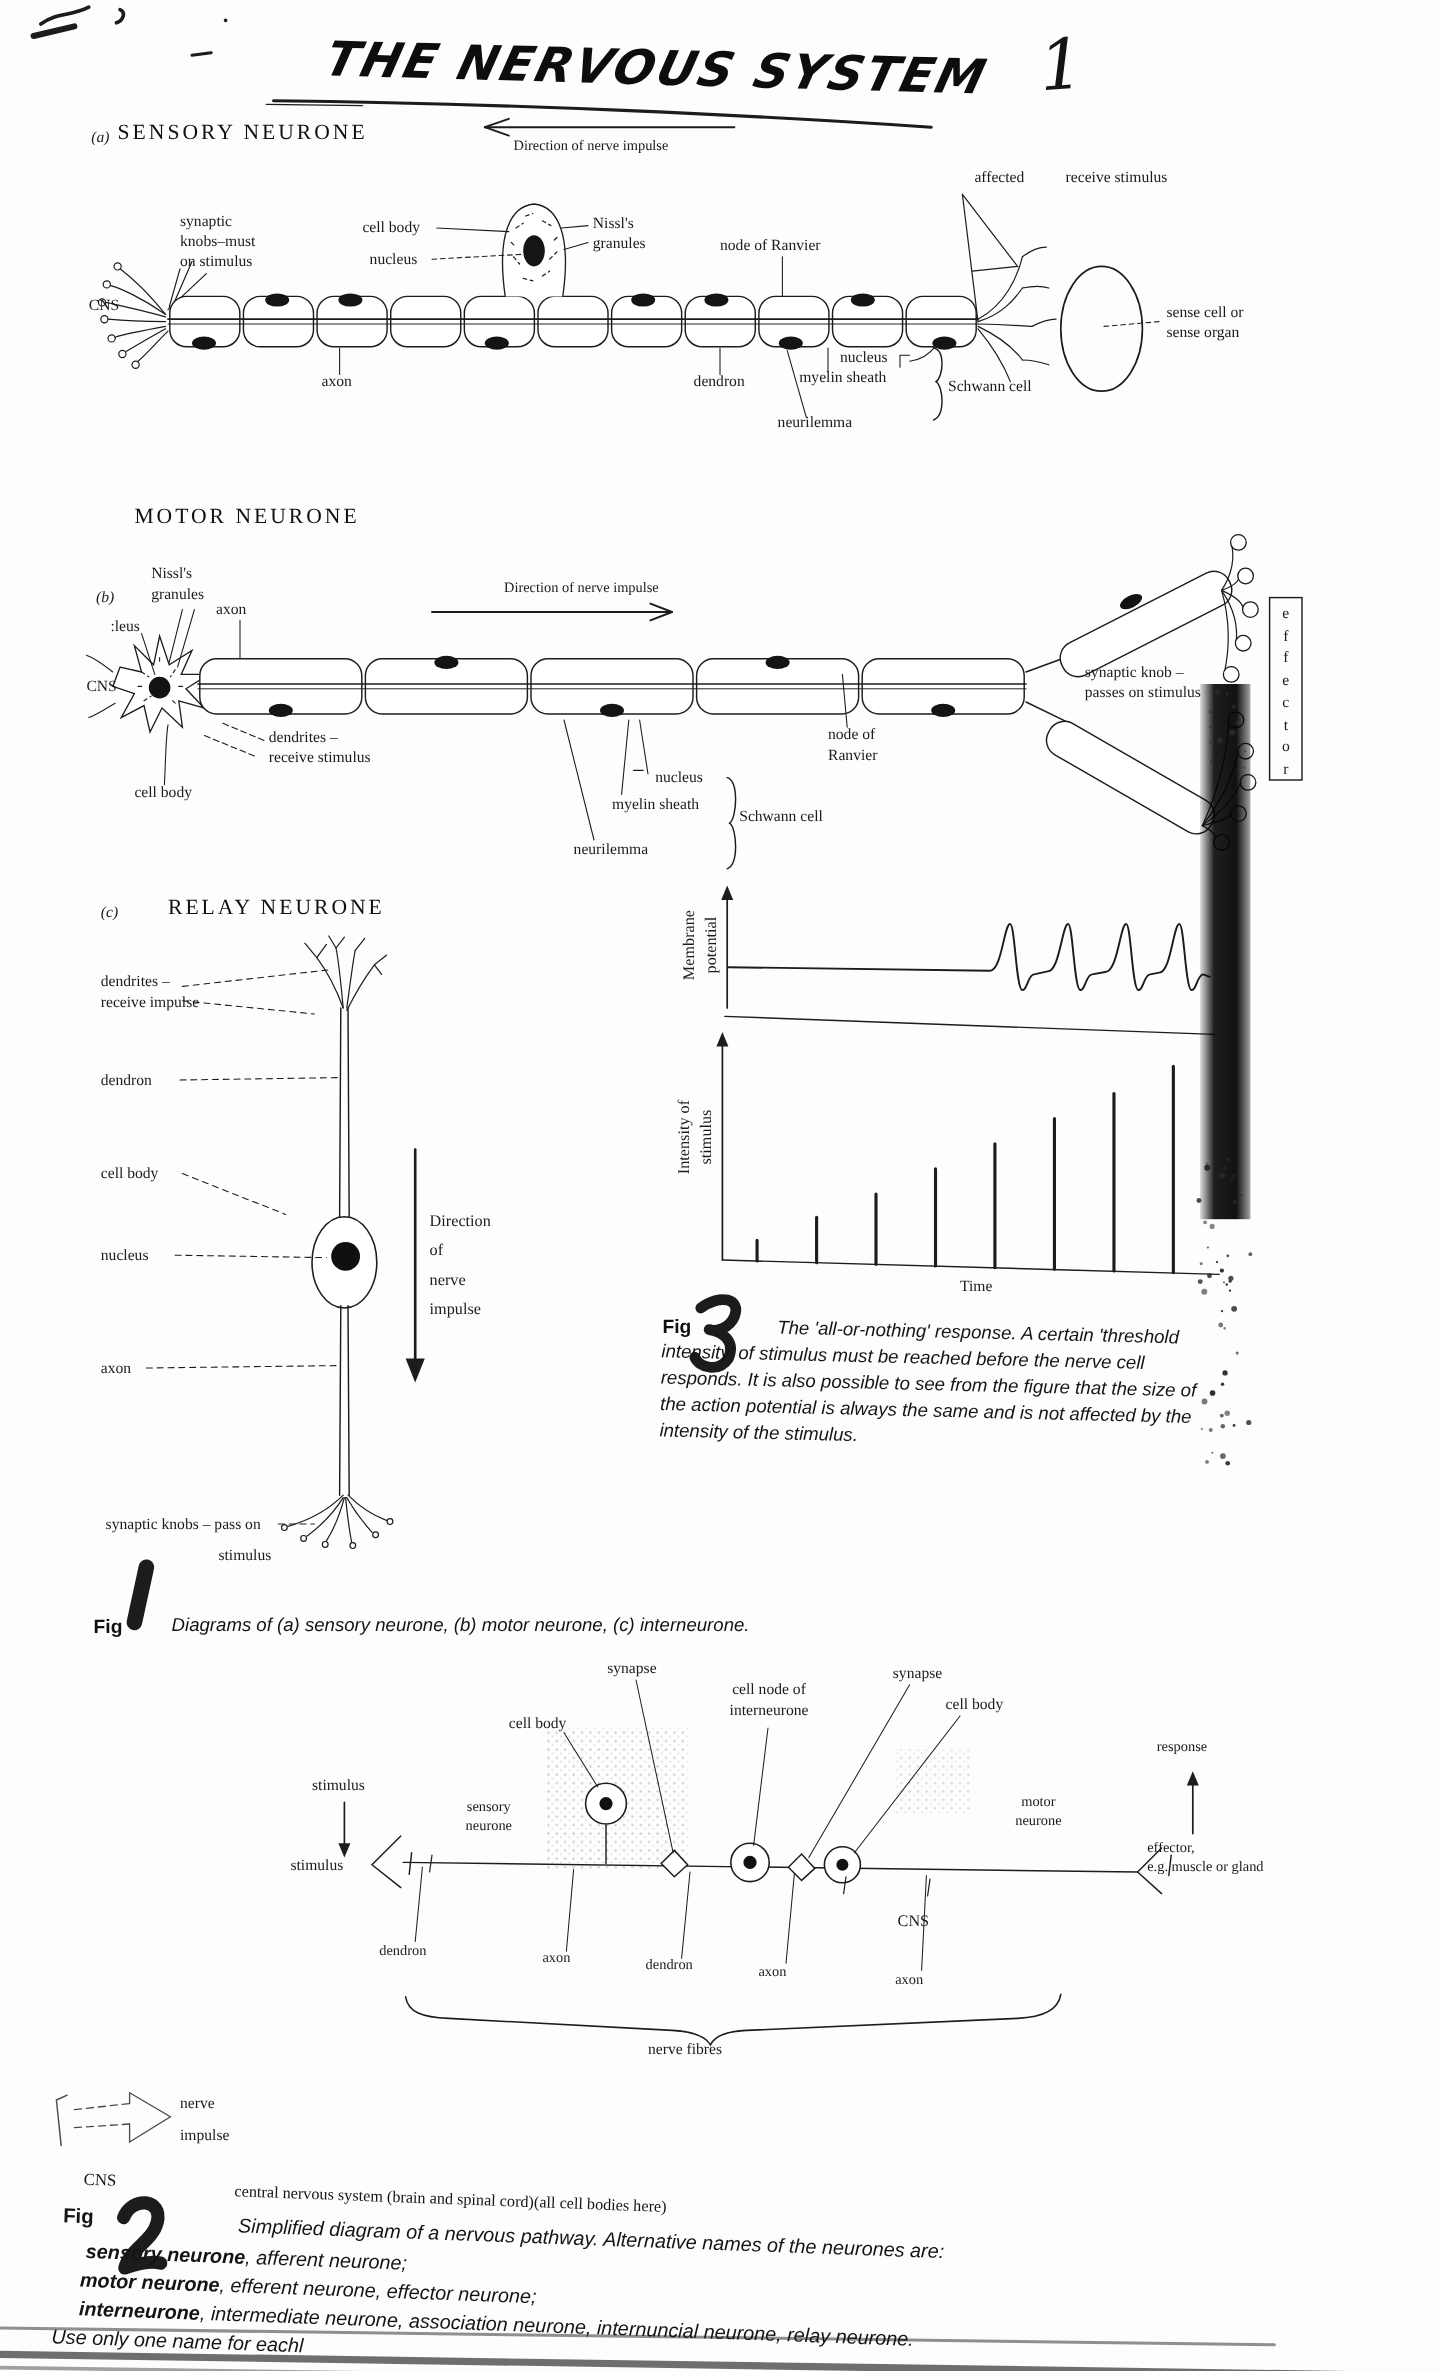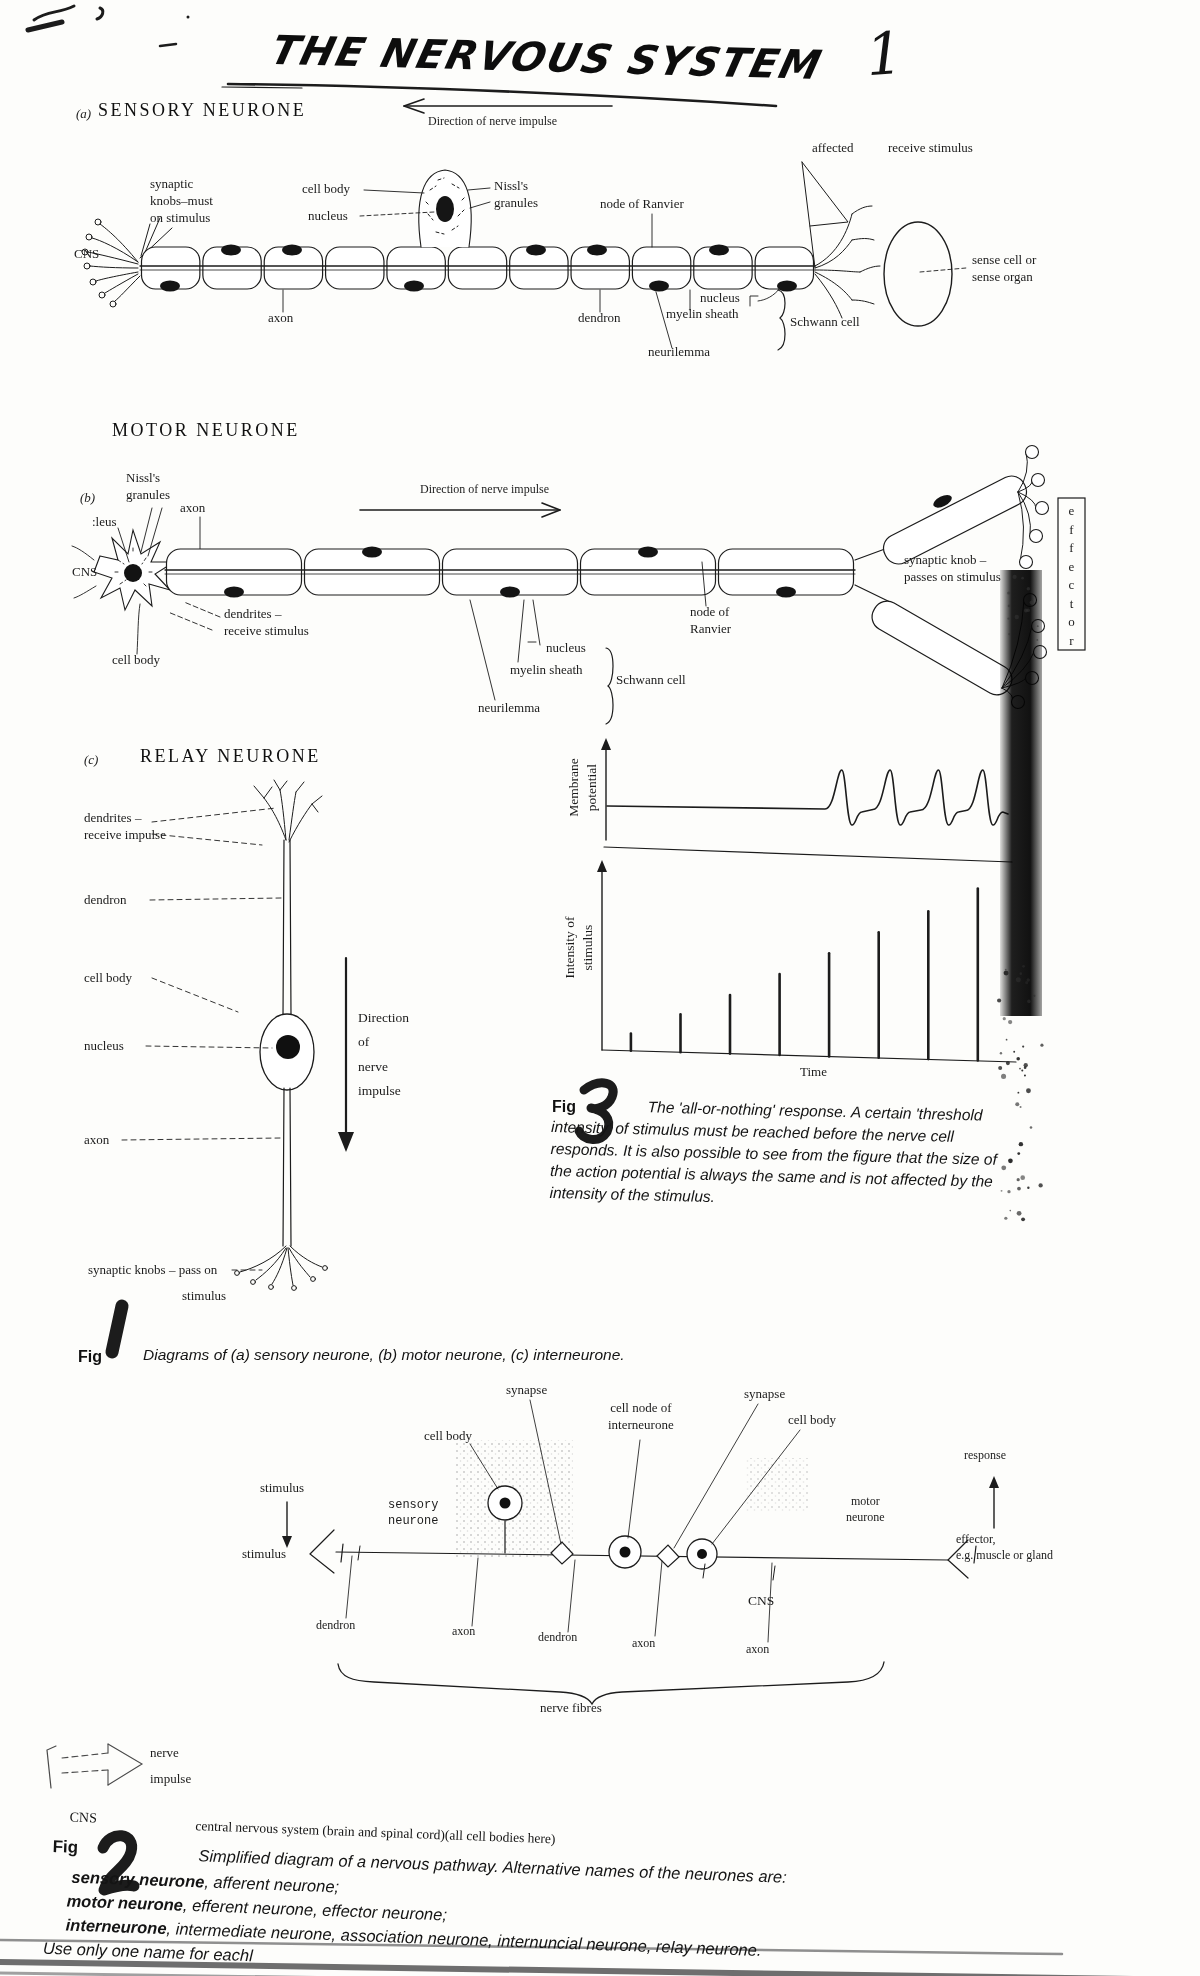--- a/index.html
+++ b/index.html
@@ -483,21 +483,21 @@
 stimulus</div>
 <div class="lbl" style="left:800px;top:1064px;">Time</div>
 <div class="figw" style="left:552px;top:1098px;">Fig</div>
 <div class="cap" style="left:552px;top:1094px;width:468px;text-indent:96px;transform:rotate(1.4deg);transform-origin:0 0;">The 'all-or-nothing' response. A certain 'threshold intensity' of stimulus must be reached before the nerve cell responds. It is also possible to see from the figure that the size of the action potential is always the same and is not affected by the intensity of the stimulus.</div>
 
 <div class="figw" style="left:78px;top:1348px;">Fig</div>
 <div class="cap" style="left:143px;top:1344px;width:660px;">Diagrams of (a) sensory neurone, (b) motor neurone, (c) interneurone.</div>
 
 <div class="lbl" style="left:260px;top:1480px;">stimulus</div>
 <div class="lbl" style="left:242px;top:1546px;">stimulus</div>
-<div class="lbl xs" style="left:388px;top:1498px;text-align:center;font-family:Liberation Mono, monospace;">sensory
+<div class="lbl xs" style="left:388px;top:1498px;text-align:center;">sensory
 neurone</div>
 <div class="lbl" style="left:424px;top:1428px;">cell body</div>
 <div class="lbl" style="left:506px;top:1382px;">synapse</div>
 <div class="lbl" style="left:608px;top:1400px;text-align:center;">cell node of
 interneurone</div>
 <div class="lbl" style="left:744px;top:1386px;">synapse</div>
 <div class="lbl" style="left:788px;top:1412px;">cell body</div>
 <div class="lbl xs" style="left:846px;top:1494px;text-align:center;">motor
 neurone</div>
 <div class="lbl xs" style="left:964px;top:1448px;">response</div>

